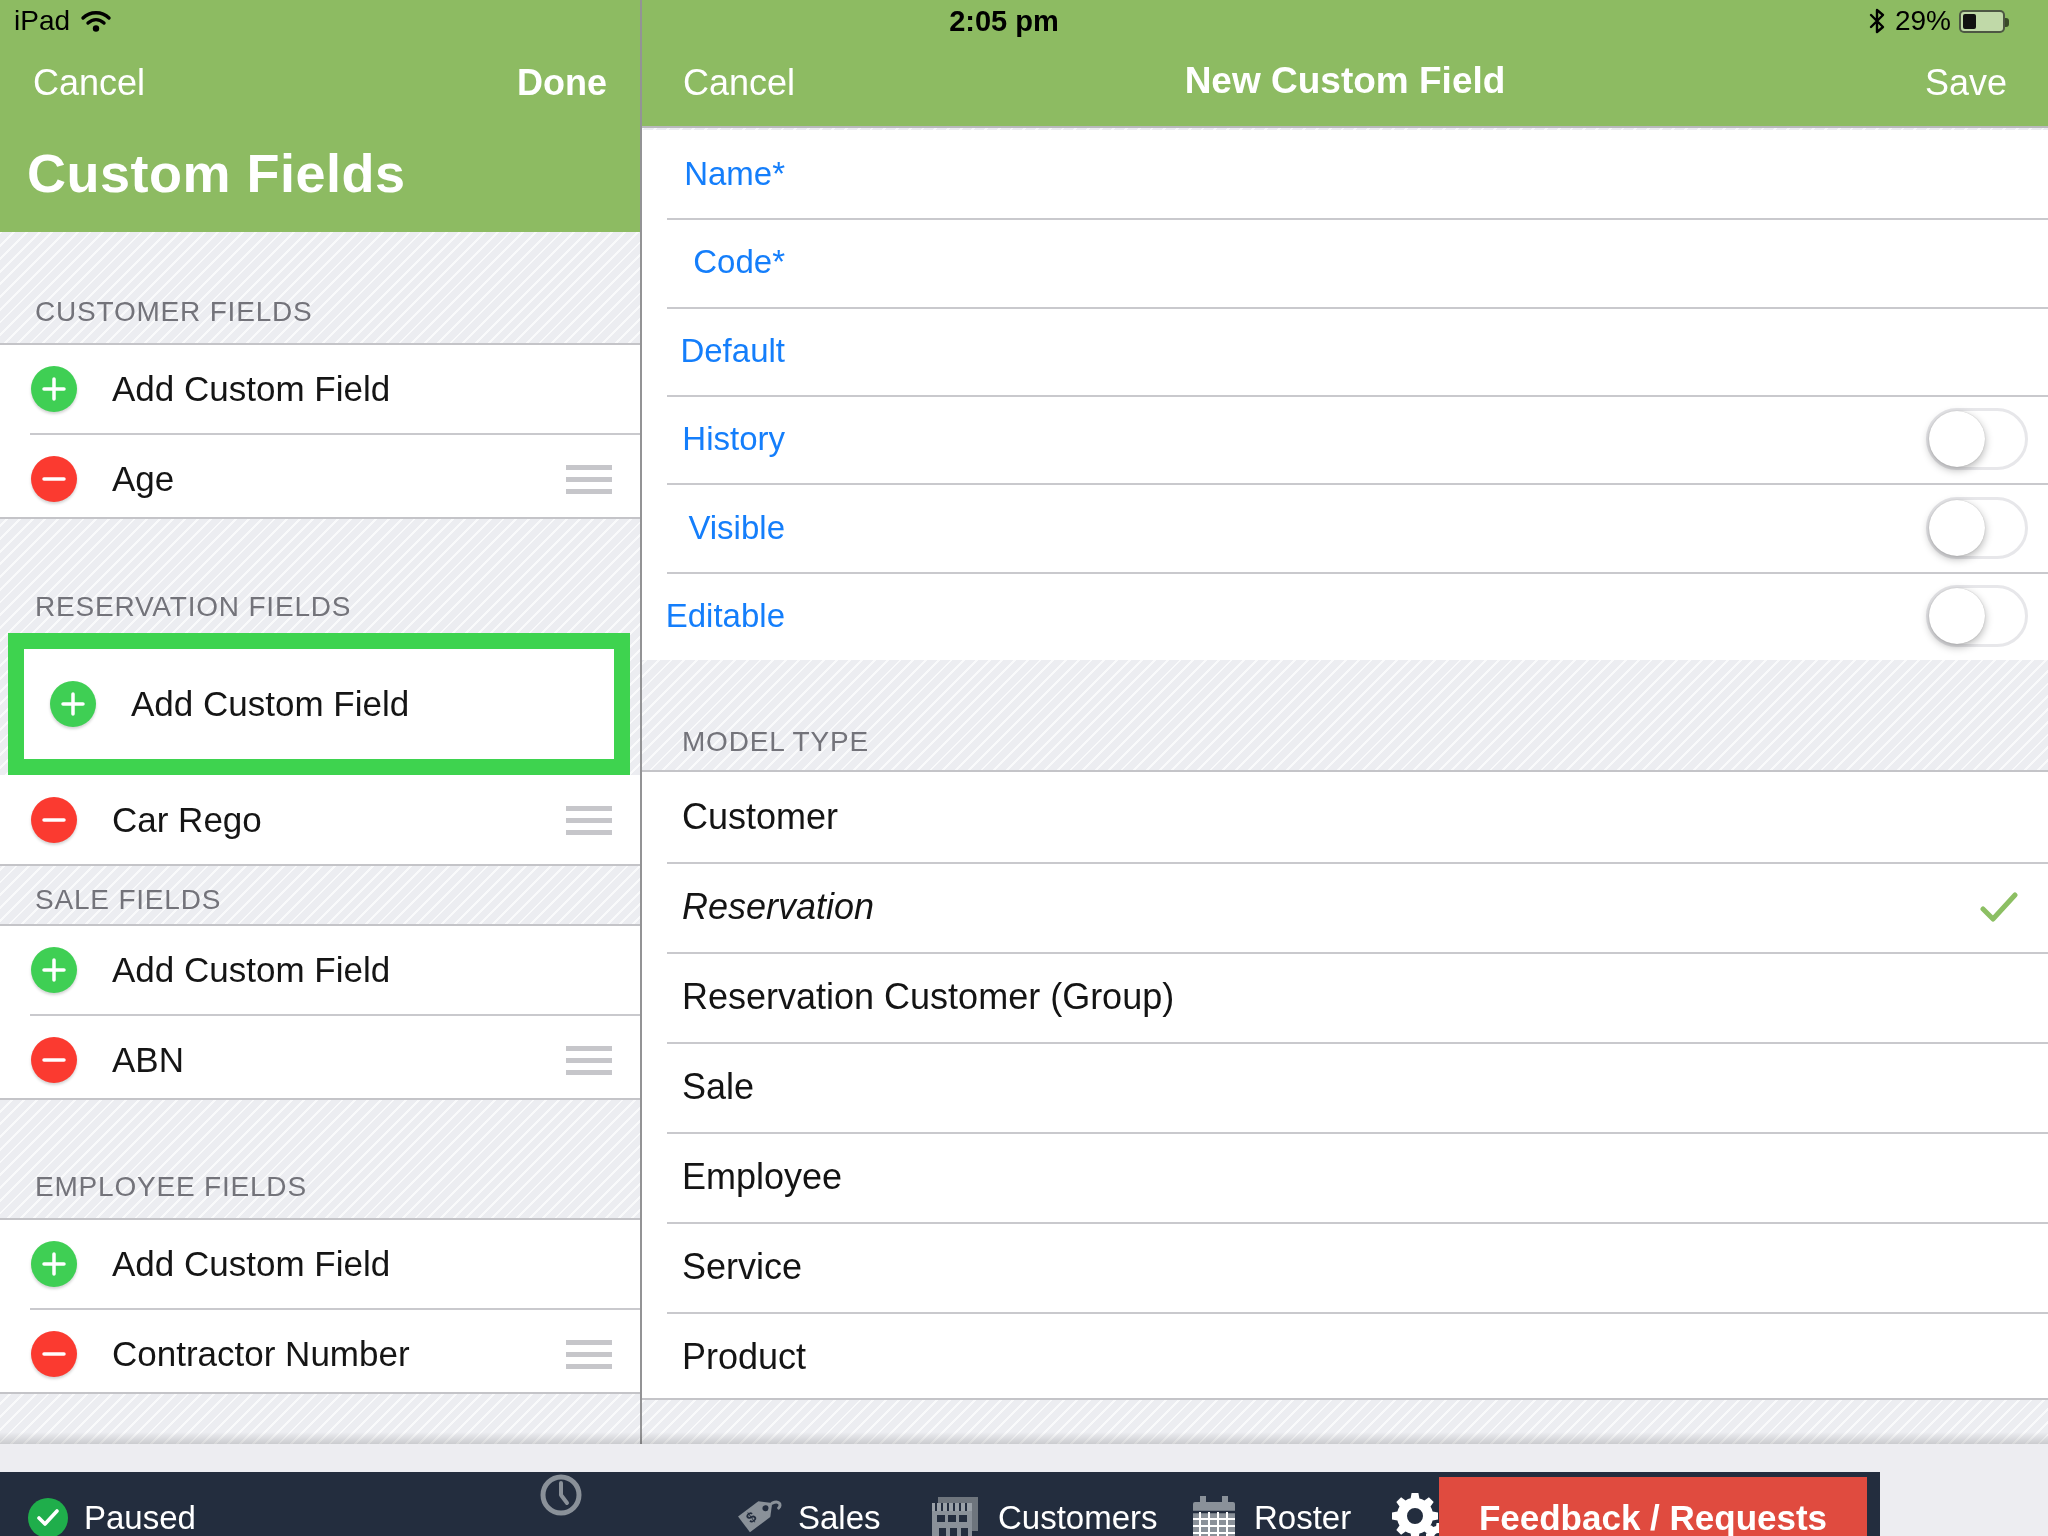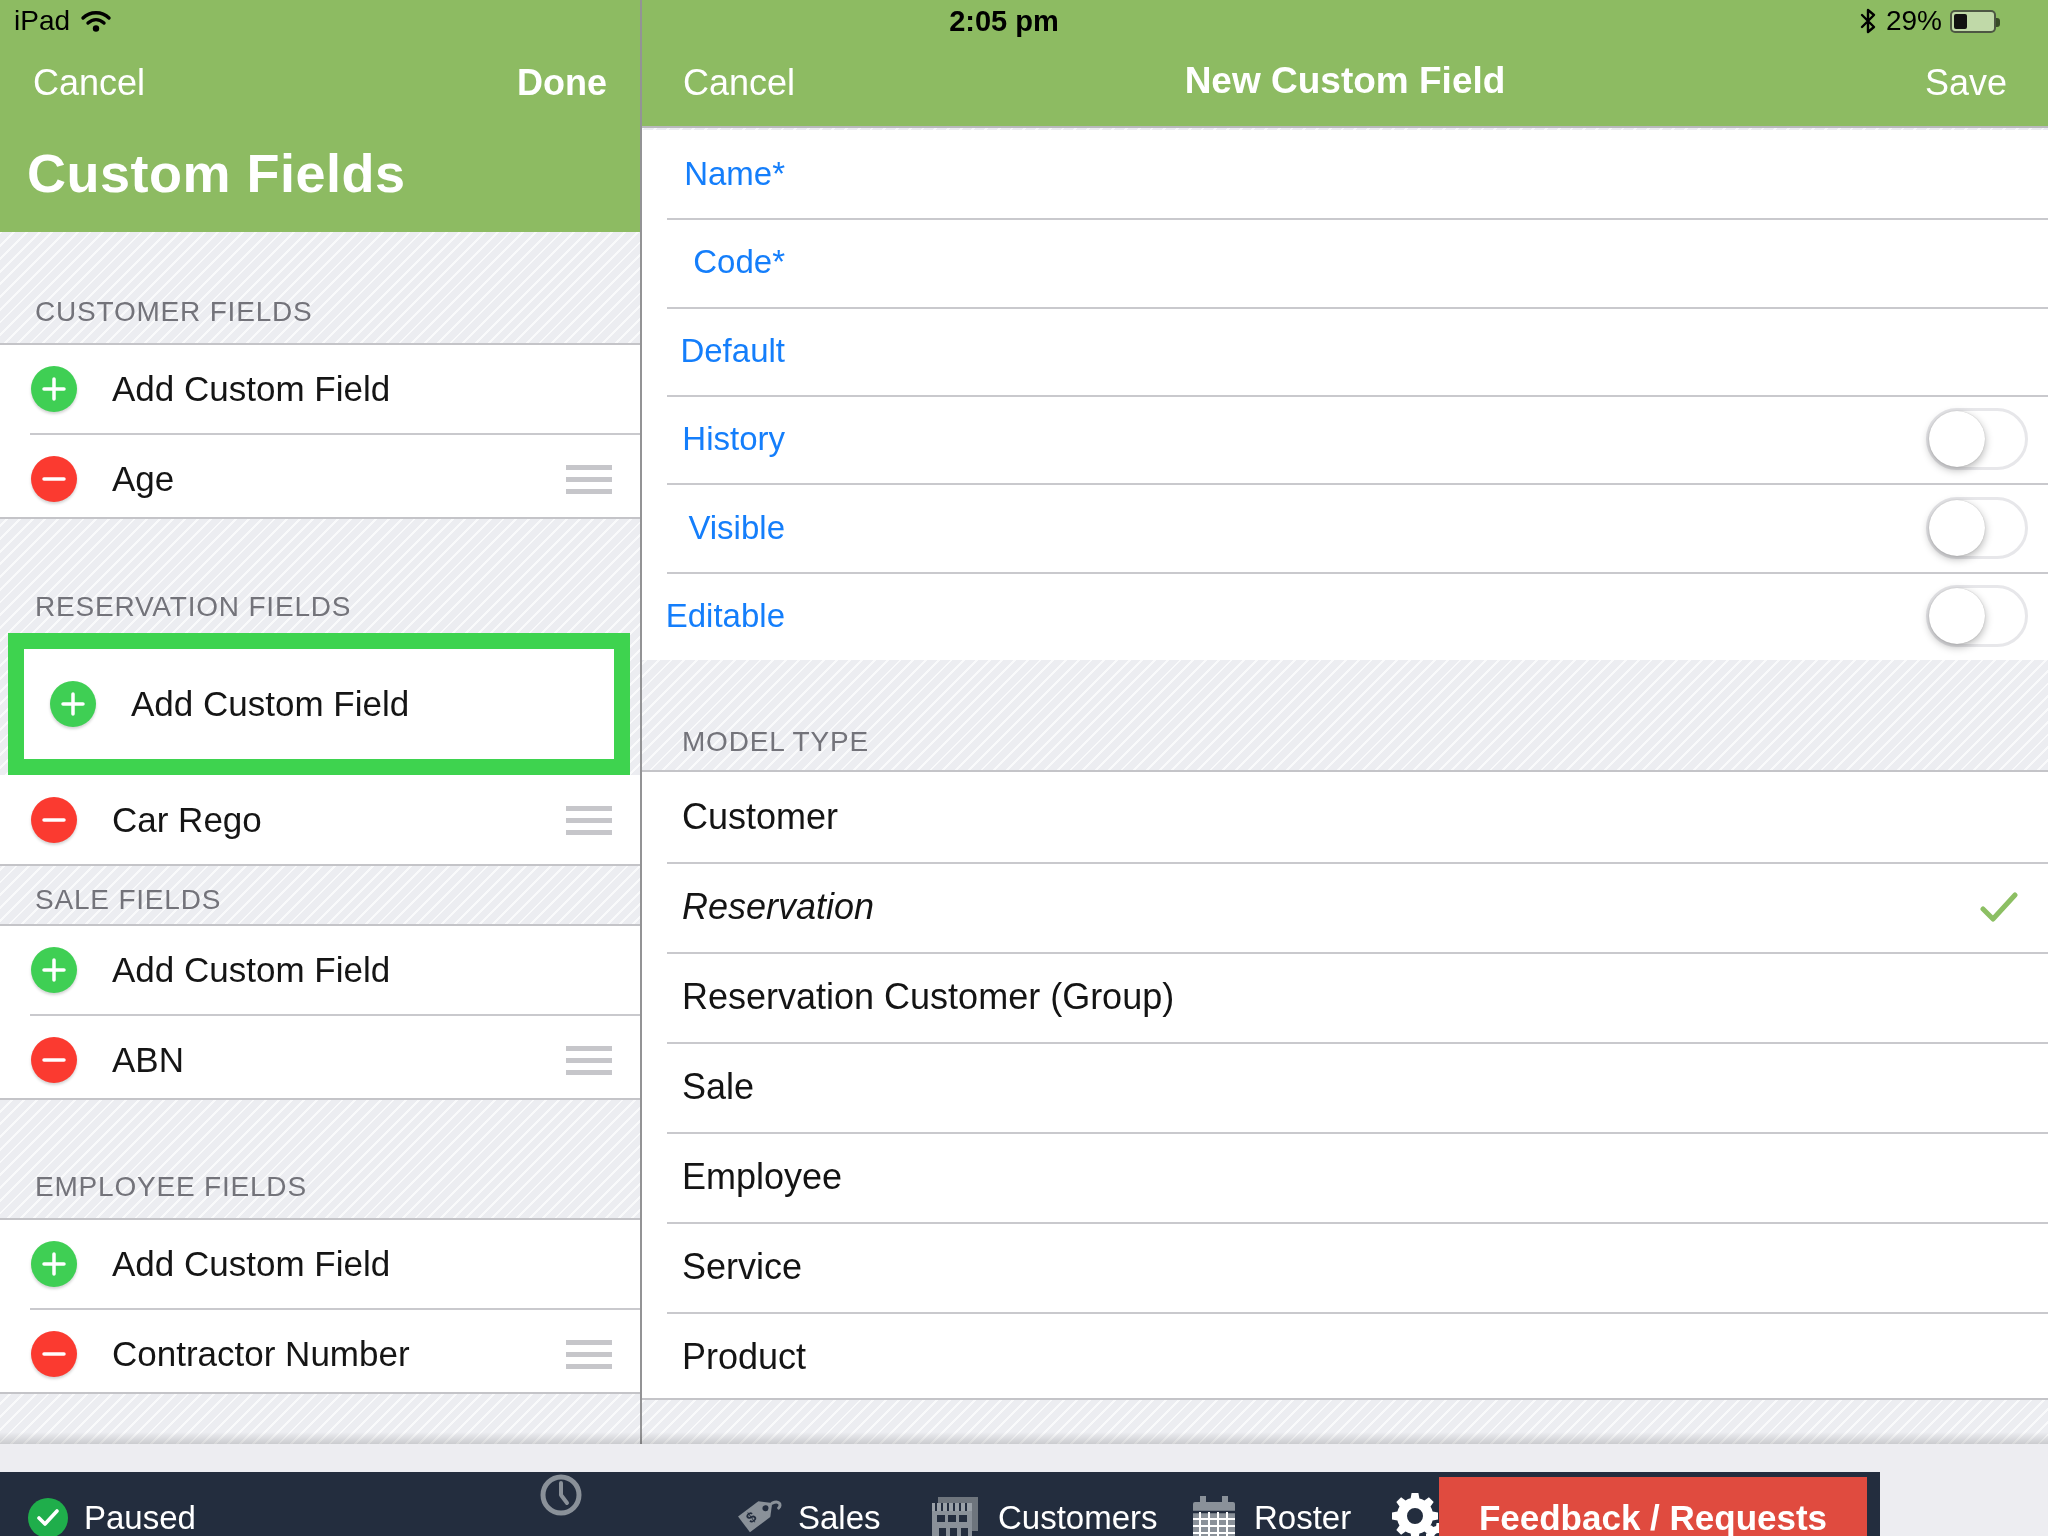--- a/index.html
+++ b/index.html
@@ -9,21 +9,21 @@
   .hatch {
     background-color:#ecedf1;
     background-image:repeating-linear-gradient(135deg, rgba(255,255,255,.7) 0 2px, transparent 2px 9px);
   }
 
   
   .status-bar { position:absolute; top:0; left:0; width:2008px; height:40px; z-index:30; color:#000; }
   .sb-left { position:absolute; left:14px; top:5px; display:flex; align-items:center; gap:10px; }
   .sb-device { font-size:28px; }
   .sb-time { position:absolute; left:0; right:0; top:5px; text-align:center; font-size:29px; font-weight:bold; }
-  .sb-right { position:absolute; right:12px; top:5px; display:flex; align-items:center; gap:8px; }
+  .sb-right { position:absolute; right:3px; top:5px; display:flex; align-items:center; gap:8px; }
   .sb-batt-pct { font-size:28px; }
   .battery { position:relative; width:46px; height:23px; border:2px solid rgba(0,0,0,.6); border-radius:5px; background:rgba(255,255,255,.45); }
   .battery .fill { position:absolute; left:2px; top:2px; bottom:2px; width:30%; background:#111; border-radius:2px; }
   .battery .nub { position:absolute; right:-6px; top:6px; width:4px; height:9px; background:rgba(0,0,0,.6); border-radius:0 3px 3px 0; }
 
   
   .panel { position:absolute; top:0; height:1444px; }
   #left-panel { left:0; width:640px; }
   #right-panel { left:642px; width:1406px; }
   .vdivider { position:absolute; left:640px; top:0; width:2px; height:1444px; background:rgba(0,0,0,.38); z-index:20; }

